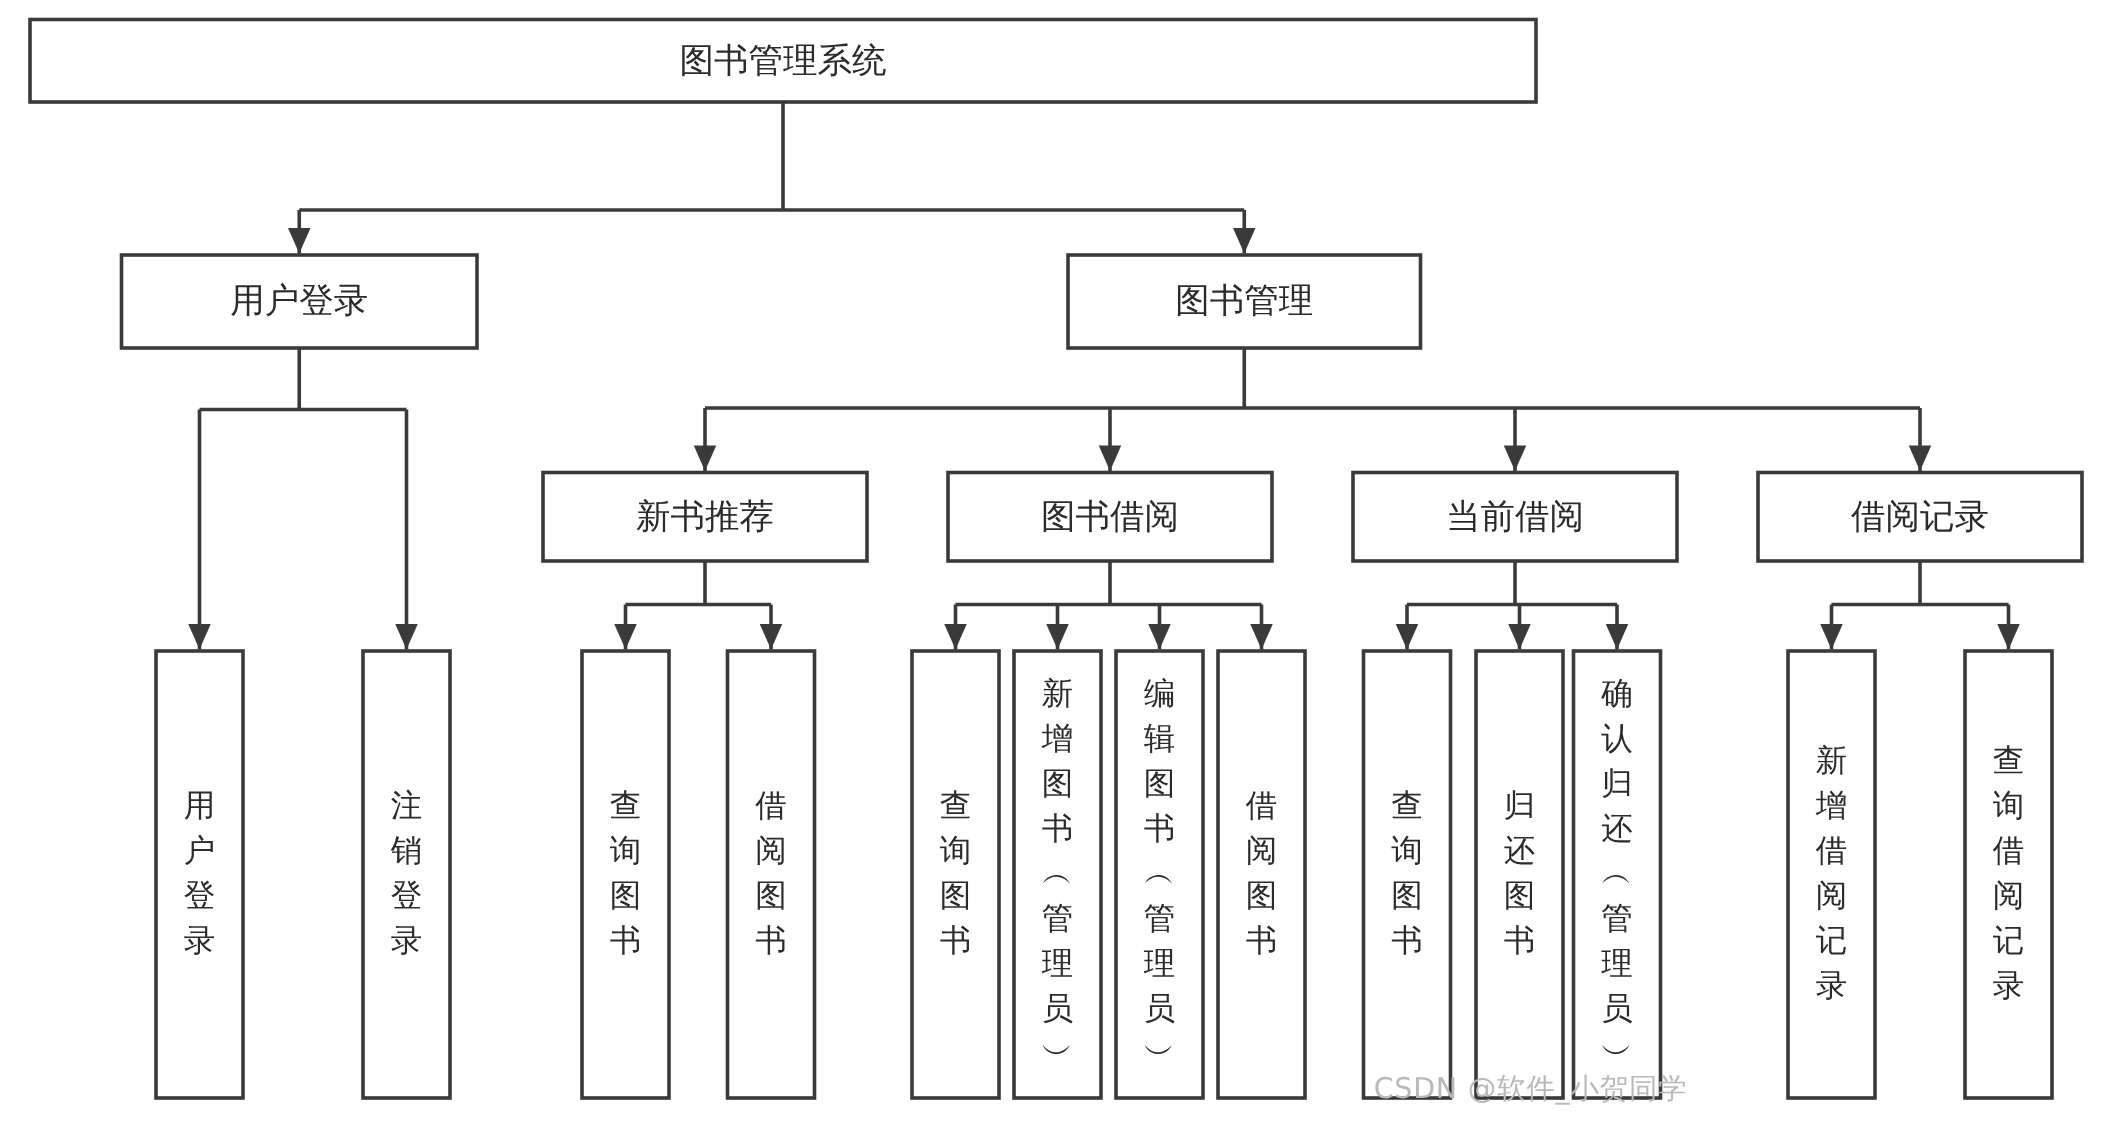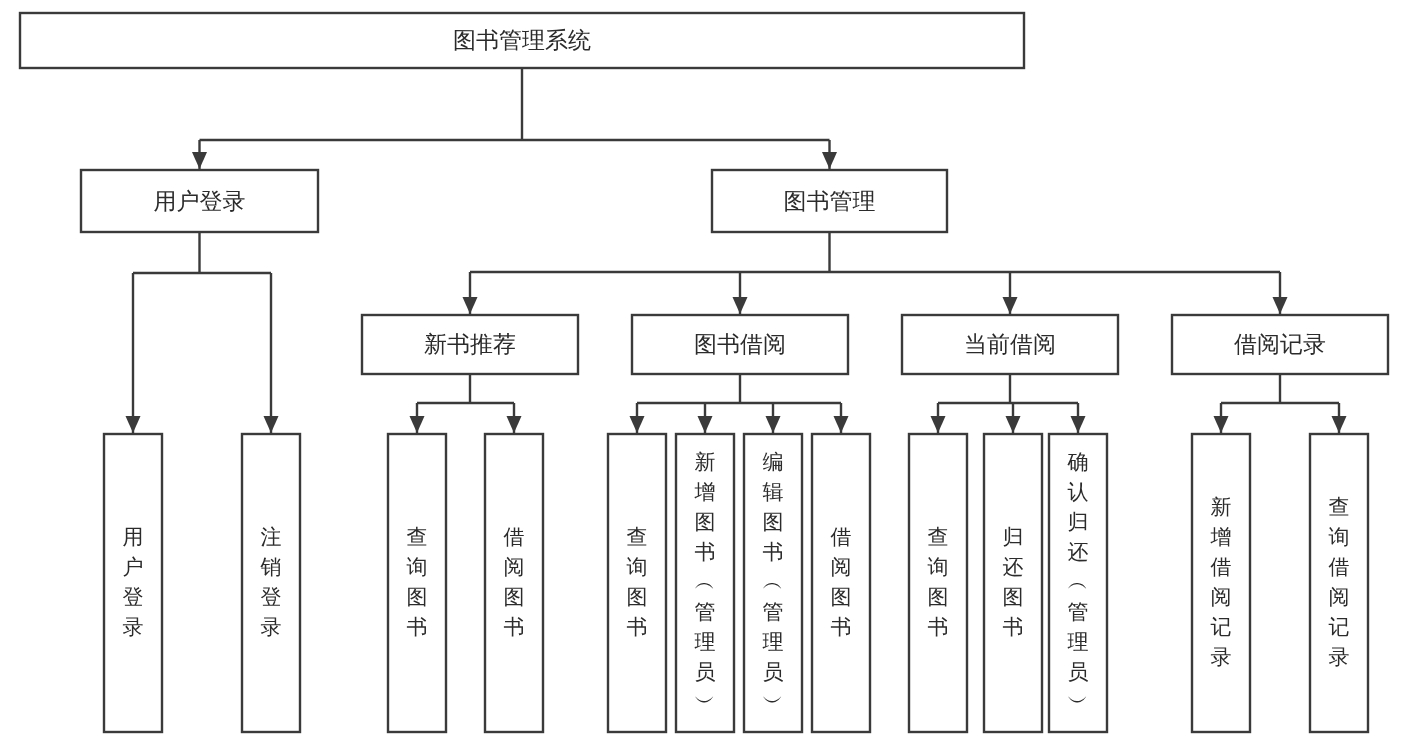--- a/index.html
+++ b/index.html
@@ -202,13 +202,14 @@
         <g>
           <rect x="1192" y="434" width="58" height="298" class="node-box"></rect>
           <text x="1221" class="node-label-v" y="514"><tspan x="1221" dy="0">新</tspan><tspan x="1221" dy="30">增</tspan><tspan x="1221" dy="30">借</tspan><tspan x="1221" dy="30">阅</tspan><tspan x="1221" dy="30">记</tspan><tspan x="1221" dy="30">录</tspan></text>
         </g>
         <g>
           <rect x="1310" y="434" width="58" height="298" class="node-box"></rect>
           <text x="1339" class="node-label-v" y="514"><tspan x="1339" dy="0">查</tspan><tspan x="1339" dy="30">询</tspan><tspan x="1339" dy="30">借</tspan><tspan x="1339" dy="30">阅</tspan><tspan x="1339" dy="30">记</tspan><tspan x="1339" dy="30">录</tspan></text>
         </g>
       </g>
   </svg>
+  <div class="watermark-text">CSDN @软件_小贺同学</div>
 </div>
 
 </body></html>

